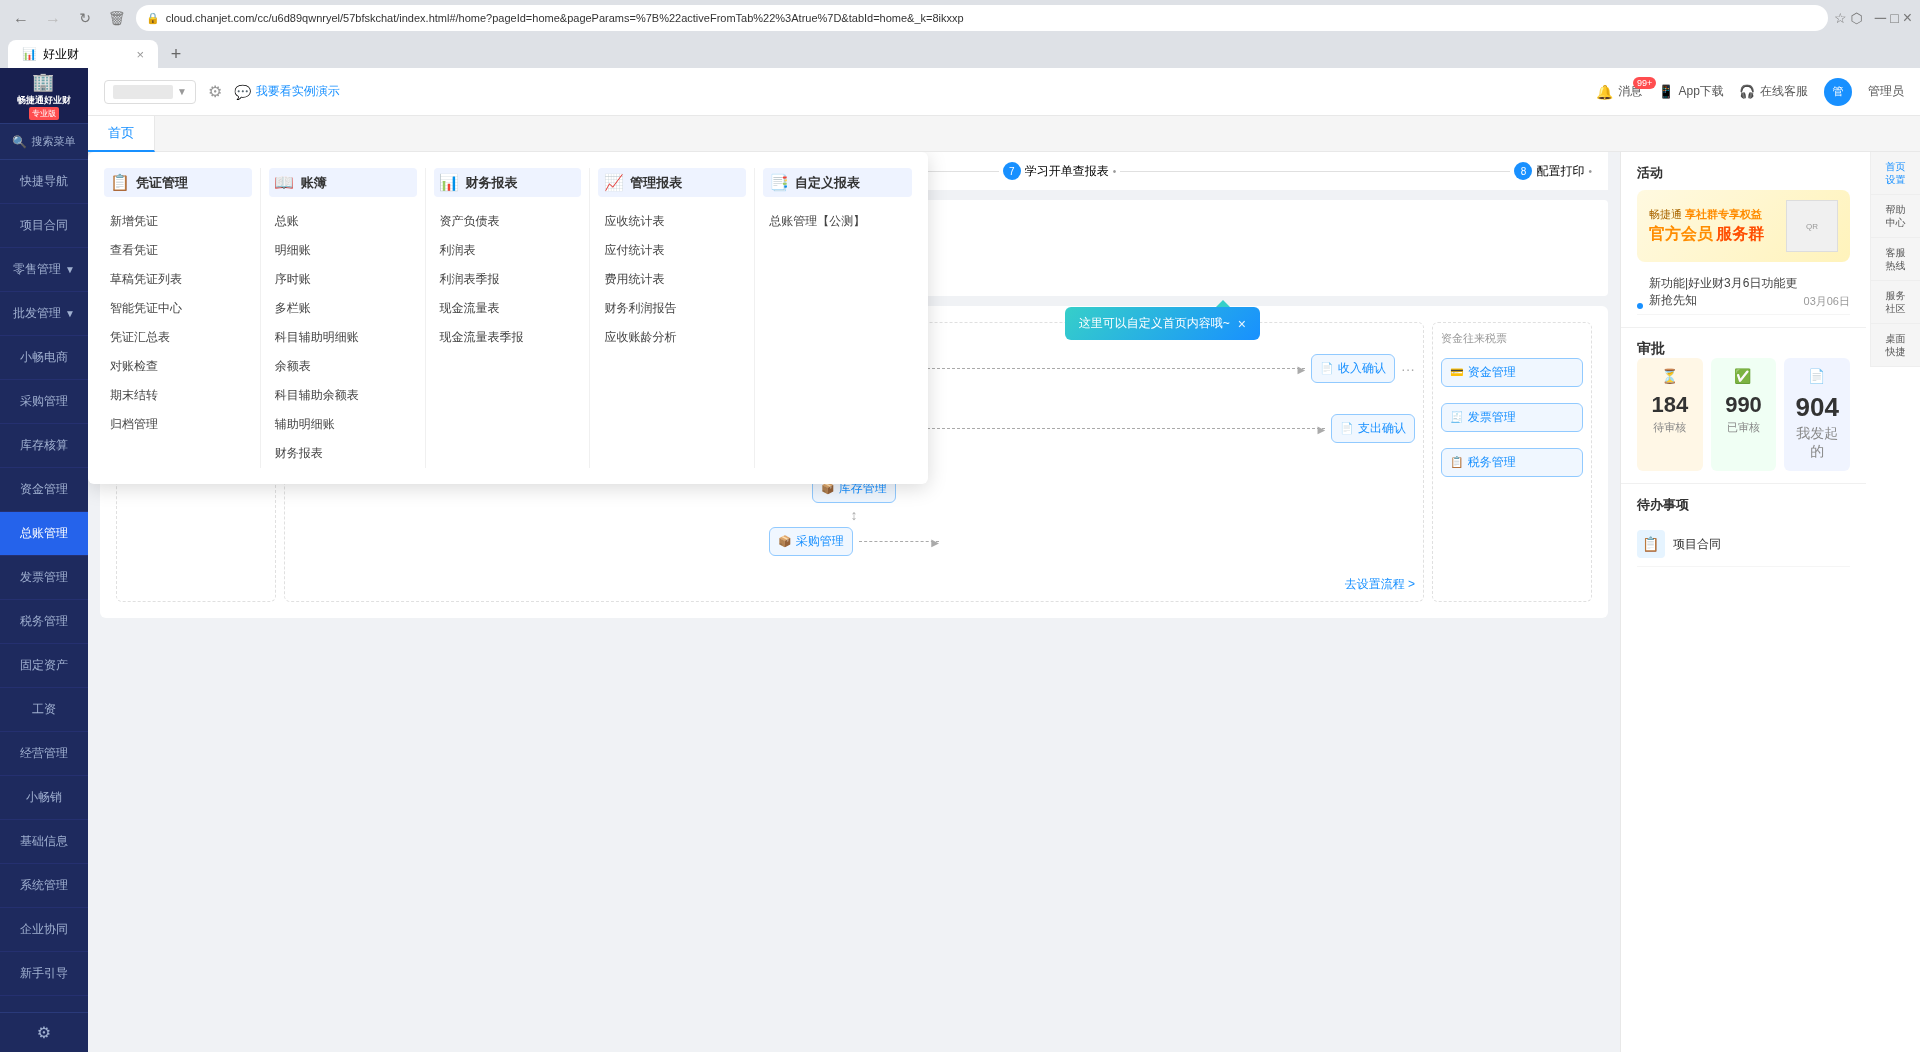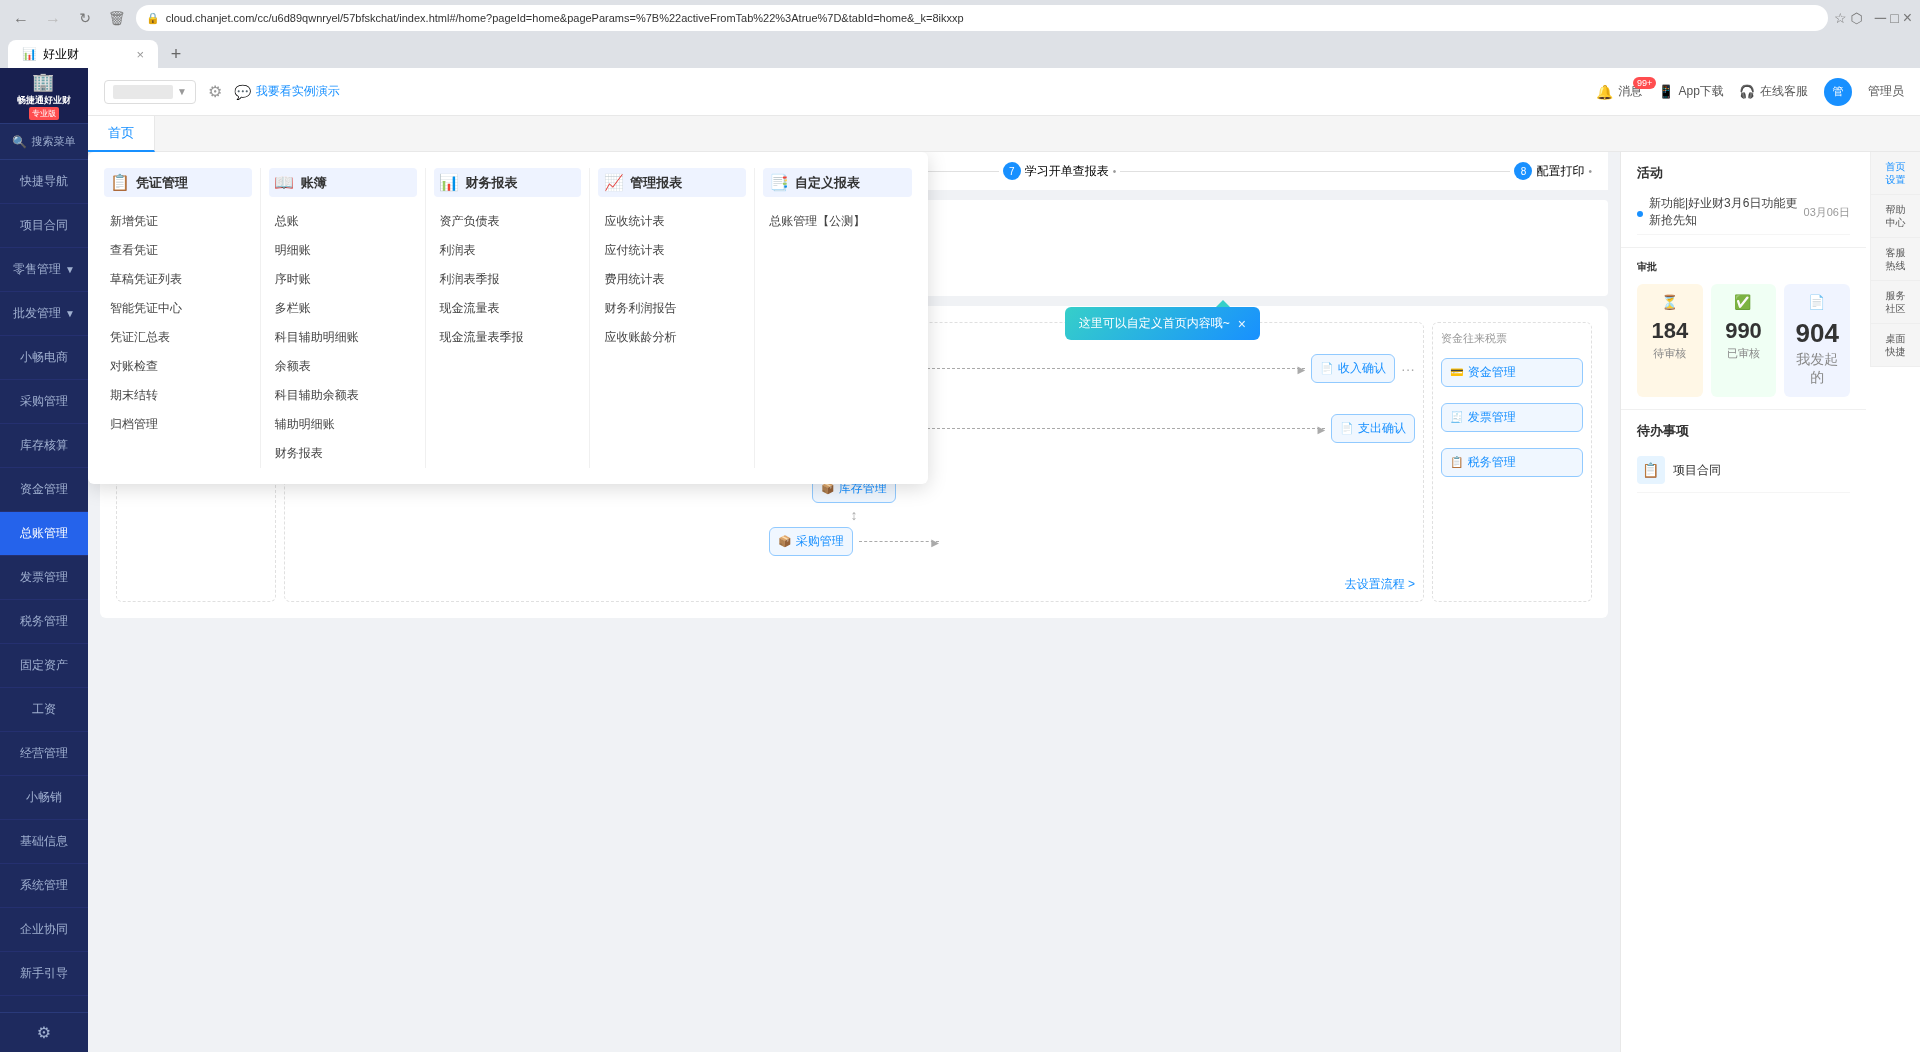--- a/index.html
+++ b/index.html
@@ -349,30 +349,44 @@
           <div style="padding:8px 4px;font-size:10px;color:#555;text-align:center;cursor:pointer;border-bottom:1px solid #eee;line-height:1.3;">客服<br>热线</div>
           <div style="padding:8px 4px;font-size:10px;color:#555;text-align:center;cursor:pointer;border-bottom:1px solid #eee;line-height:1.3;">服务<br>社区</div>
           <div style="padding:8px 4px;font-size:10px;color:#555;text-align:center;cursor:pointer;border-bottom:1px solid #eee;line-height:1.3;">桌面<br>快捷</div>
         </div>
 
         <div style="flex:1;overflow-y:auto;padding-right:54px;">
 
           <div style="padding:12px 16px;border-bottom:1px solid #f0f0f0;">
             <div style="font-size:13px;font-weight:600;color:#333;margin-bottom:8px;">活动</div>
 
-
-            <div style="display:flex;align-items:center;gap:6px;padding:5px 0;font-size:12px;border-bottom:1px solid #f5f5f5;cursor:pointer;">
+            <div style="background:linear-gradient(135deg,#fff9e0,#fff3bb);border-radius:8px;padding:10px 12px;margin-bottom:8px;cursor:pointer;display:flex;align-items:center;gap:8px;">
+              <div style="flex:1;">
+                <div style="font-size:11px;color:#aa6600;margin-bottom:2px;">
+                  <span>畅捷通</span>
+                  <span style="color:#ff8c00;font-weight:bold;">享社群专享权益</span>
+                </div>
+                <div>
+                  <span style="font-size:16px;font-weight:bold;color:#ff8c00;">官方会员</span>
+                  <span style="font-size:16px;font-weight:bold;color:#ff4d00;">服务群</span>
+                </div>
+              </div>
+
+              <div style="width:52px;height:52px;background:#f0f0f0;border:1px solid #ddd;display:flex;align-items:center;justify-content:center;font-size:8px;color:#999;">QR</div>
+            </div>
+
+            <div style="display:flex;align-items:flex-end;gap:6px;padding:5px 0;font-size:12px;border-bottom:1px solid #f5f5f5;cursor:pointer;">
               <div style="width:6px;height:6px;border-radius:50%;background:#1890ff;margin-top:4px;flex-shrink:0;"></div>
               <span style="flex:1;color:#444;">新功能|好业财3月6日功能更新抢先知</span>
               <span style="color:#999;font-size:11px;white-space:nowrap;">03月06日</span>
             </div>
           </div>
 
           <div style="padding:12px 16px;border-bottom:1px solid #f0f0f0;">
-            <div style="font-size:10px;font-weight:600;color:#333;margin-bottom:10px;">审批</div>
+            <div style="font-size:14px;font-weight:600;color:#333;">审批</div>
             <div style="display:flex;gap:8px;">
               <div style="flex:1;border-radius:6px;padding:10px;text-align:center;background:#fff7e6;cursor:pointer;">
                 <div style="width:20px;height:20px;margin:0 auto 4px;font-size:14px;">⏳</div>
                 <div style="font-size:22px;font-weight:bold;color:#333;">184</div>
                 <div style="font-size:11px;color:#888;margin-top:2px;">待审核</div>
               </div>
               <div style="flex:1;border-radius:6px;padding:10px;text-align:center;background:#f0fff4;cursor:pointer;">
                 <div style="width:20px;height:20px;margin:0 auto 4px;font-size:14px;">✅</div>
                 <div style="font-size:22px;font-weight:bold;color:#333;">990</div>
                 <div style="font-size:11px;color:#888;margin-top:2px;">已审核</div>

